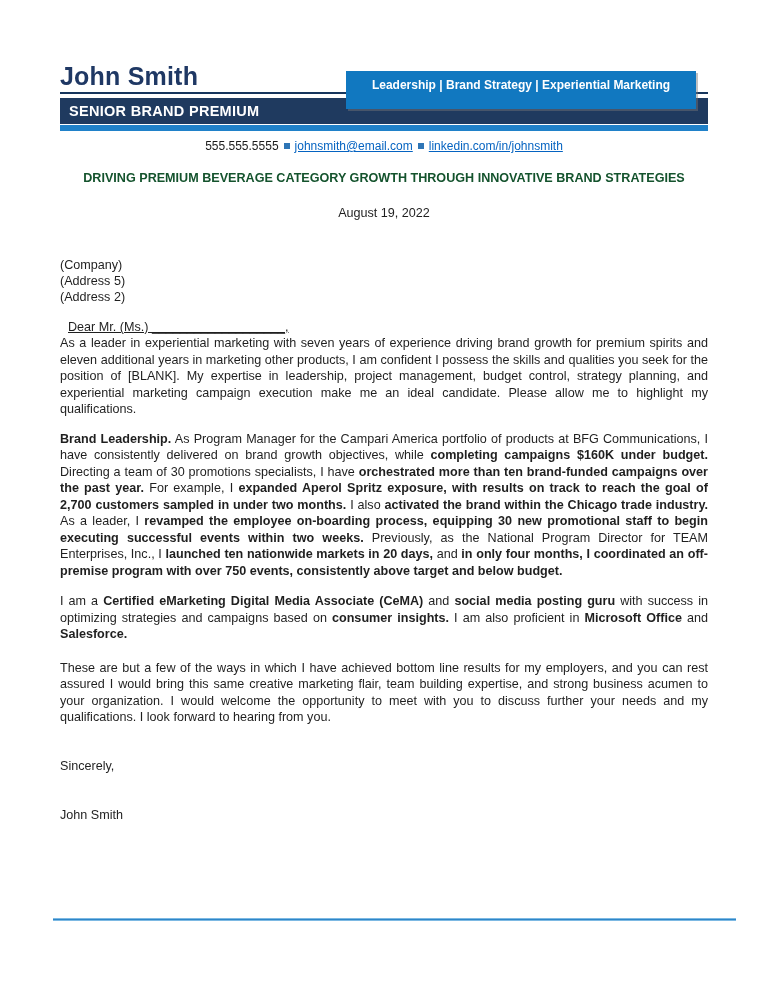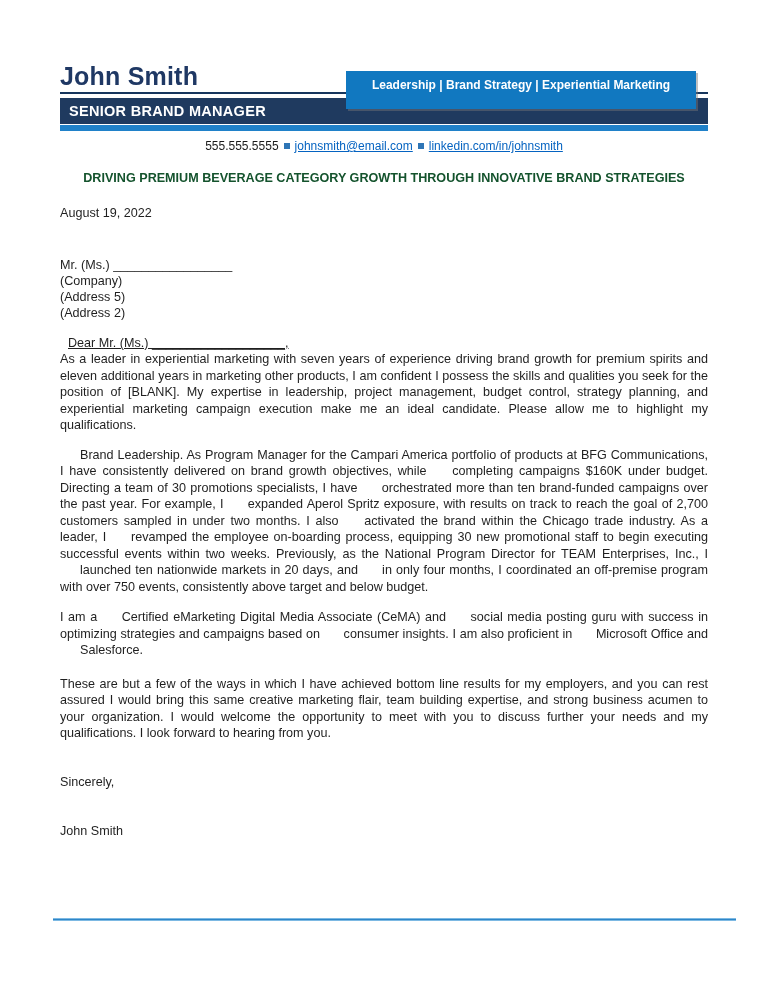--- a/index.html
+++ b/index.html
@@ -89,20 +89,21 @@
     text-align:center;
     color:#14532d;
     font-size:12.6px;
     line-height:16px;
     font-weight:bold;
   }
   .date-line{
     margin:19px 0 0 0;
     font-size:12.6px;
     line-height:16px;
+    text-align:center;
   }
   .recipient{margin-top:36px;}
   .recipient p{
     margin:0;
     font-size:12.6px;
     line-height:16px;
   }
   .salutation{
     margin:14px 0 0 8px;
     font-size:12.6px;
@@ -120,21 +121,21 @@
   .para-3{margin-top:14px;}
   .para-4{margin-top:17px;}
   .closing{
     margin:32px 0 0 0;
     font-size:12.6px;line-height:16px;
   }
   .signature{
     margin:33px 0 0 0;
     font-size:12.6px;line-height:16px;
   }
-  .body-para b{font-weight:normal;margin-left:20px;}
+  .body-para b{font-weight:bold;}
   
   .footer-rule{
     position:absolute;
     left:53px;
     width:683px;
     top:918px;
     height:3px;
     background:#2e86c8;
     border-top:1px solid #7db9e3;
     border-bottom:1px solid #7db9e3;
@@ -145,34 +146,33 @@
 <body>
 
 <div class="page">
   <div class="content">
 
     <div class="header">
       <h1 class="person-name">John Smith</h1>
       <div class="skills-badge">Leadership | Brand Strategy | Experiential Marketing</div>
       <div class="name-rule"></div>
       <div class="title-bar">
-        <span>SENIOR BRAND MANAGER</span>
+        <span>SENIOR BRAND PREMIUM</span>
       </div>
       <div class="accent-strip"></div>
       <div class="contact">
         <span>555.555.5555</span><span class="sq"></span><a>johnsmith@email.com</a><span class="sq"></span><a>linkedin.com/in/johnsmith</a>
       </div>
     </div>
 
     <h2 class="headline">DRIVING PREMIUM BEVERAGE CATEGORY GROWTH THROUGH INNOVATIVE BRAND STRATEGIES</h2>
 
     <p class="date-line">August 19, 2022</p>
 
     <div class="recipient">
-      <p>Mr. (Ms.) _________________</p>
       <p>(Company)</p>
       <p>(Address 5)</p>
       <p>(Address 2)</p>
     </div>
 
     <p class="salutation">Dear Mr. (Ms.) ___________________,</p>
 
     <p class="body-para para-1"><span>As a leader in experiential marketing with seven years of experience driving brand growth for premium spirits and eleven additional years in marketing other products, I am confident I possess the skills and qualities you seek for the position of [BLANK]. My expertise in leadership, project management, budget control, strategy planning, and experiential marketing campaign execution make me an ideal candidate. Please allow me to highlight my qualifications.</span></p>
     <p class="body-para para-2"><b>Brand Leadership.</b><span> As Program Manager for the Campari America portfolio of products at BFG Communications, I have consistently delivered on brand growth objectives, while </span><b>completing campaigns $160K under budget.</b><span> Directing a team of 30 promotions specialists, I have </span><b>orchestrated more than ten brand-funded campaigns over the past year.</b><span> For example, I </span><b>expanded Aperol Spritz exposure, with results on track to reach the goal of 2,700 customers sampled in under two months.</b><span> I also </span><b>activated the brand within the Chicago trade industry.</b><span> As a leader, I </span><b>revamped the employee on-boarding process, equipping 30 new promotional staff to begin executing successful events within two weeks.</b><span> Previously, as the National Program Director for TEAM Enterprises, Inc., I </span><b>launched ten nationwide markets in 20 days,</b><span> and </span><b>in only four months, I coordinated an off-premise program with over 750 events, consistently above target and below budget.</b></p>
     <p class="body-para para-3"><span>I am a </span><b>Certified eMarketing Digital Media Associate (CeMA)</b><span> and </span><b>social media posting guru</b><span> with success in optimizing strategies and campaigns based on </span><b>consumer insights.</b><span> I am also proficient in </span><b>Microsoft Office</b><span> and </span><b>Salesforce.</b></p>

